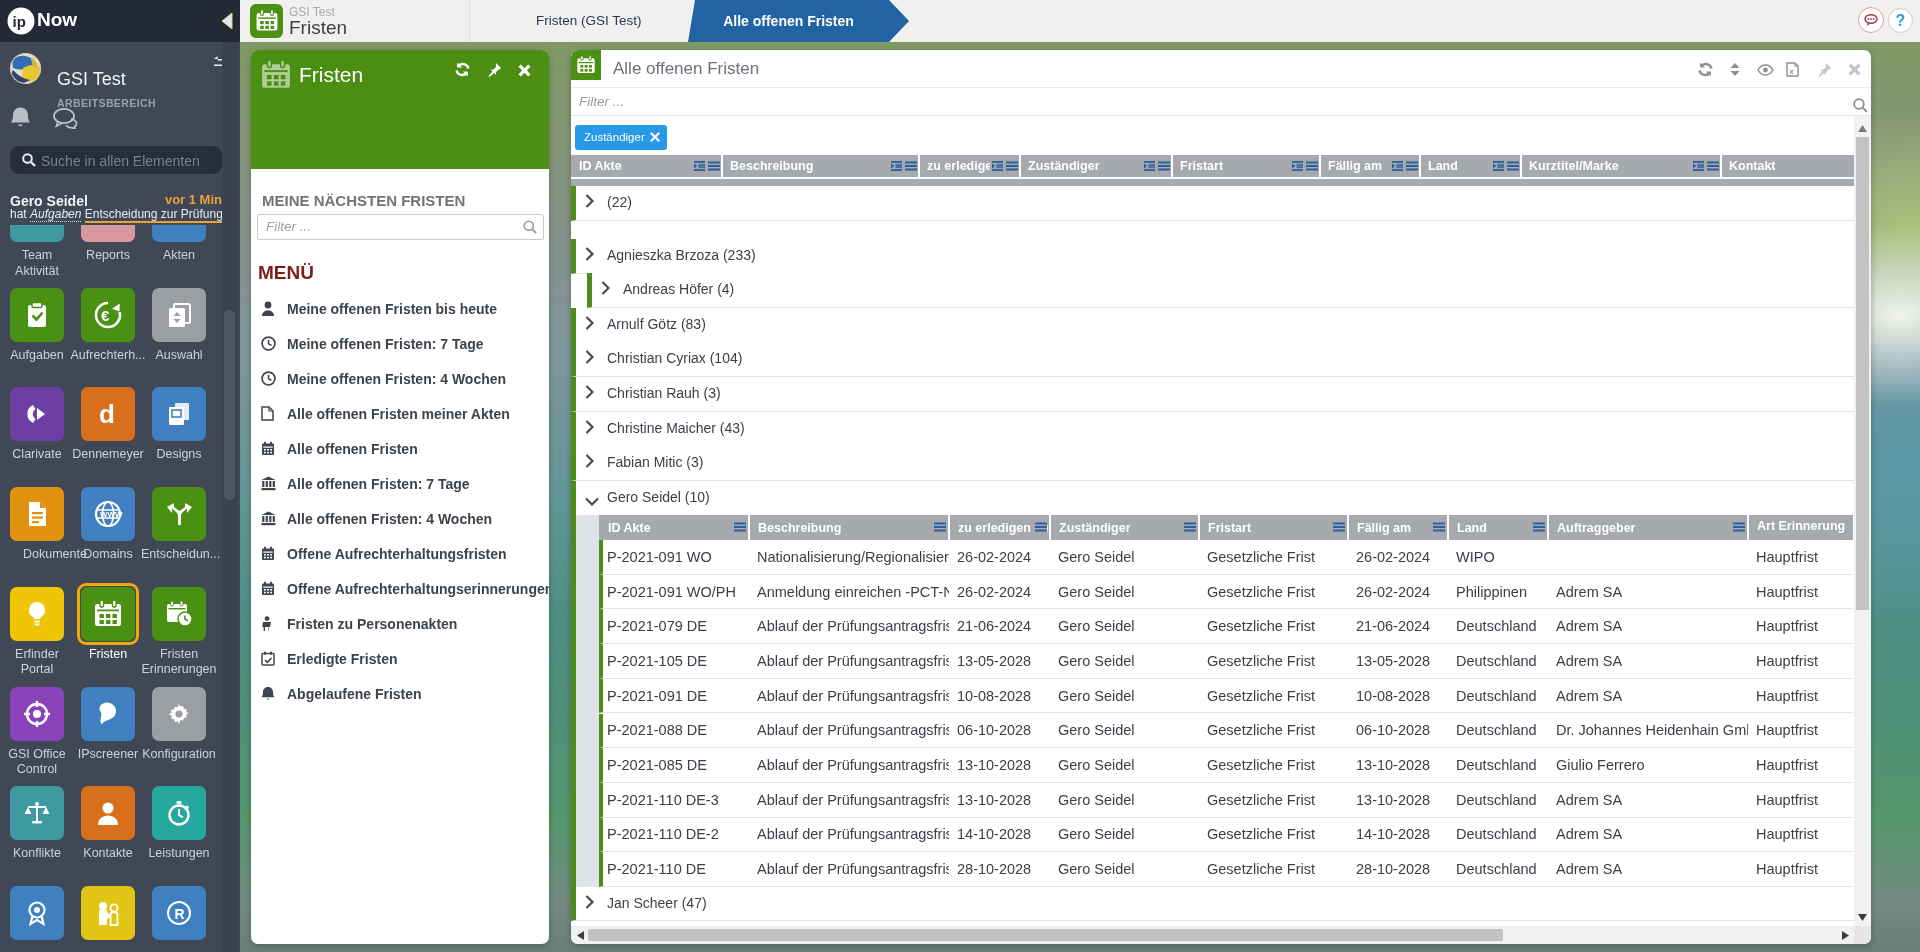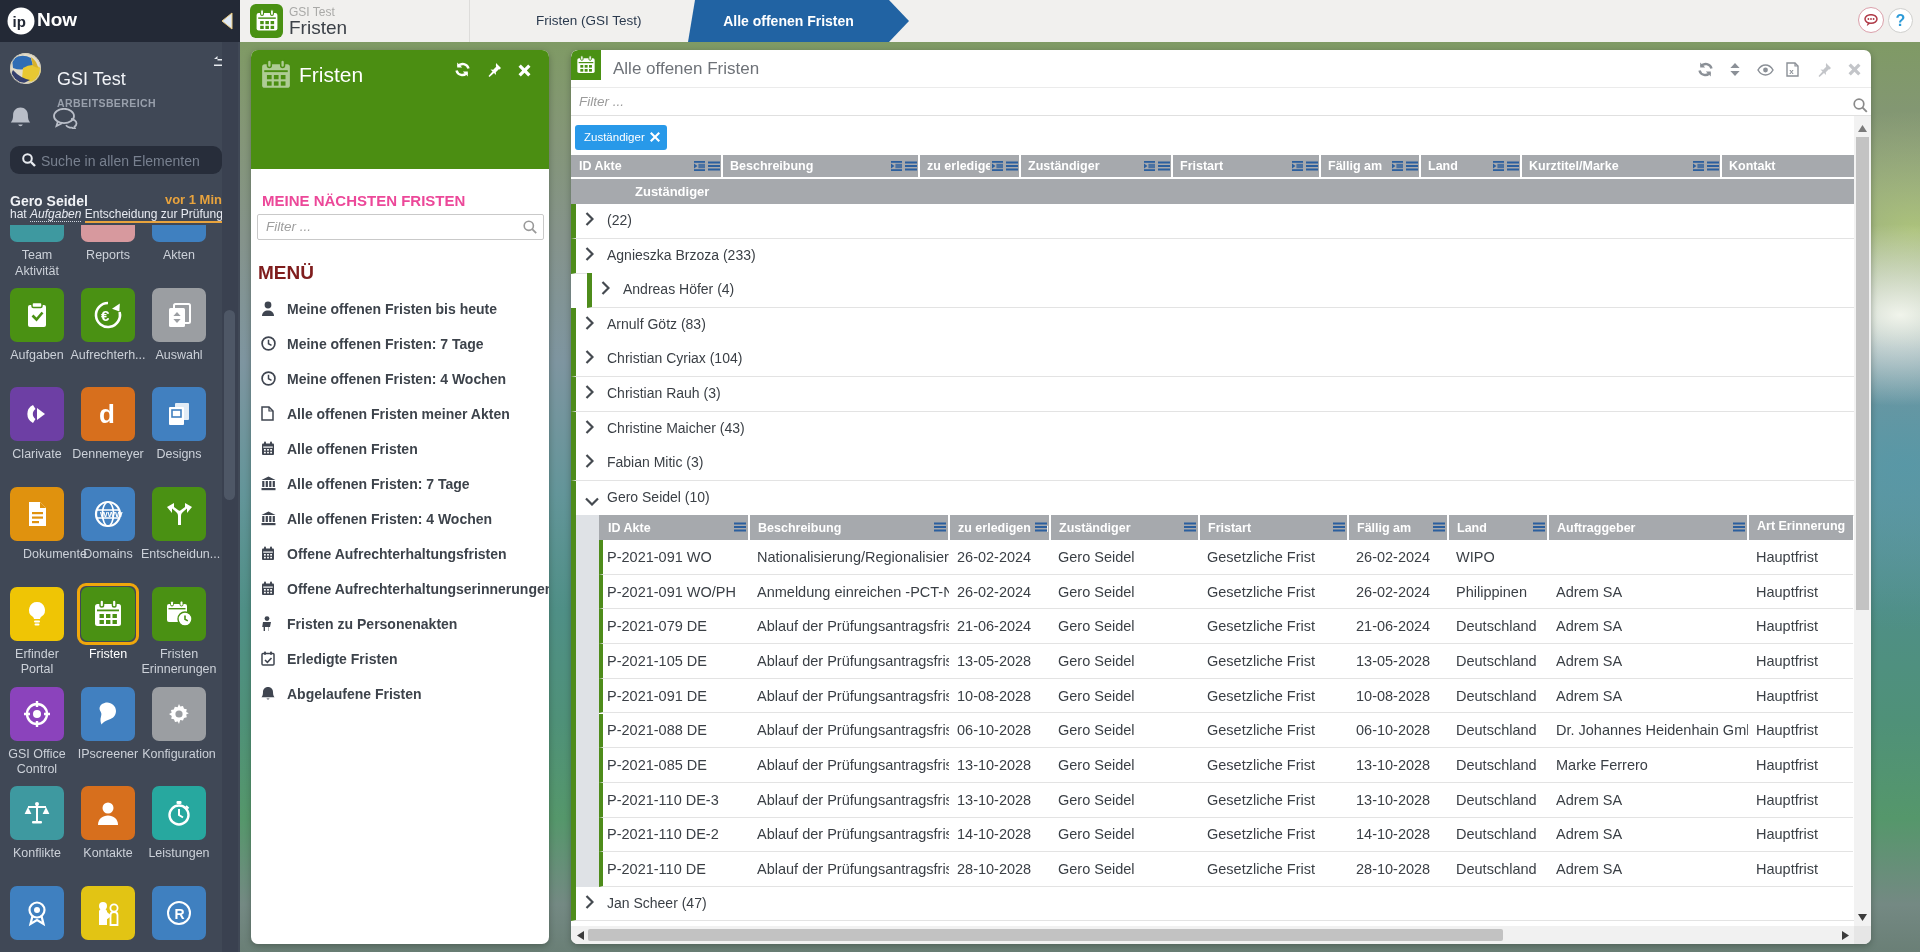--- a/index.html
+++ b/index.html
@@ -326,21 +326,21 @@
           <path d="M2.2 0.5v5h5z" fill="#ffffff"></path>
           <path d="M1.5 8.5A6 6 0 0 0 12 10.8" fill="none" stroke="#ffffff" stroke-width="2.4"></path>
           <path d="M12.8 14.5v-5h-5z" fill="#ffffff"></path>
         </svg></div>
       <div class="abs" style="left:236px;top:12px;"><svg width="15" height="15" viewBox="0 0 15 15">
           <path d="M9 1l5 5-1.5 1.5-0.7-0.3-3 3L9 13 7 11l-4.5 4-1-1L5.5 9.5 3.5 7.5l2.7 0.2 3-3-0.3-0.7z" fill="#ffffff"></path>
         </svg></div>
       <div class="abs" style="left:267px;top:13px;"><svg width="13" height="13" viewBox="0 0 13 13">
           <path d="M0.5 2.8L2.8 0.5 6.5 4.2 10.2 0.5 12.5 2.8 8.8 6.5 12.5 10.2 10.2 12.5 6.5 8.8 2.8 12.5 0.5 10.2 4.2 6.5z" fill="#ffffff"></path>
         </svg></div>
-      <div class="abs" style="left:11px;top:142px;color:#ec4899;font-size:15px;font-weight:bold;">MEINE NÄCHSTEN FRISTEN</div>
+      <div class="abs" style="left:11px;top:142px;color:#737373;font-size:15px;font-weight:bold;">MEINE NÄCHSTEN FRISTEN</div>
       <div class="abs" style="left:6px;top:164px;width:287px;height:26px;border:1px solid #c9c9c9;border-radius:2px;"></div>
       <div class="abs" style="left:15px;top:169px;color:#9e9e9e;font-size:13.5px;font-style:italic;">Filter ...</div>
       <svg class="abs" style="left:272px;top:170px" width="14" height="14">
         <circle cx="5.8" cy="5.8" r="4.6" fill="none" stroke="#999" stroke-width="1.6"></circle>
         <path d="M9.2 9.2l4 4" stroke="#999" stroke-width="1.8"></path>
       </svg>
       <div class="abs" style="left:7px;top:212px;color:#7f1d1d;font-size:19px;font-weight:bold;">MENÜ</div>
       <div class="mitem" style="top:241px;width:288px;overflow:hidden;">
         <span class="mic">
           <svg width="14" height="15" viewBox="0 0 14 15">
@@ -695,21 +695,21 @@
           <g fill="#2b5f9e">
             <rect x="0" y="0.5" width="12" height="2"></rect>
             <rect x="0" y="4" width="12" height="2"></rect>
             <rect x="0" y="7.5" width="12" height="2"></rect>
           </g>
         </svg>
       </div>
       <div class="hcell" style="left:1158px;top:105px;height:22px;width:122px;overflow:hidden;">Kontakt</div>
       <div class="abs" style="left:0;top:129px;width:1284px;height:25px;background:#a6a9ad;"></div>
       <div class="abs" style="left:64px;top:134px;color:#fff;font-size:13px;font-weight:bold;">Zuständiger</div>
-      <div class="grow" style="top:154.0px;">
+      <div class="grow" style="top:136px;">
         <span class="chev"><svg width="9" height="14" viewBox="0 0 9 14">
             <path d="M1.5 1l6 6-6 6" fill="none" stroke="#454a50" stroke-width="2.2"></path>
           </svg></span>
         <span class="gtx">(22)</span>
       </div>
       <div class="grow" style="top:188.6px;">
         <span class="chev"><svg width="9" height="14" viewBox="0 0 9 14">
             <path d="M1.5 1l6 6-6 6" fill="none" stroke="#454a50" stroke-width="2.2"></path>
           </svg></span>
         <span class="gtx">Agnieszka Brzoza (233)</span>
@@ -915,21 +915,21 @@
         <div class="icell" style="left:1153px;width:97px;">Hauptfrist</div>
       </div>
       <div class="irow" style="top:698.2000000000004px;">
         <div class="icell" style="left:4px;width:142px;">P-2021-085 DE</div>
         <div class="icell" style="left:154px;width:192px;">Ablauf der Prüfungsantragsfrist</div>
         <div class="icell" style="left:354px;width:93px;">13-10-2028</div>
         <div class="icell" style="left:455px;width:141px;">Gero Seidel</div>
         <div class="icell" style="left:604px;width:141px;">Gesetzliche Frist</div>
         <div class="icell" style="left:753px;width:92px;">13-10-2028</div>
         <div class="icell" style="left:853px;width:92px;">Deutschland</div>
-        <div class="icell" style="left:953px;width:192px;">Marke Ferrero</div>
+        <div class="icell" style="left:953px;width:192px;">Giulio Ferrero</div>
         <div class="icell" style="left:1153px;width:97px;">Hauptfrist</div>
       </div>
       <div class="irow" style="top:732.9000000000004px;">
         <div class="icell" style="left:4px;width:142px;">P-2021-110 DE-3</div>
         <div class="icell" style="left:154px;width:192px;">Ablauf der Prüfungsantragsfrist</div>
         <div class="icell" style="left:354px;width:93px;">13-10-2028</div>
         <div class="icell" style="left:455px;width:141px;">Gero Seidel</div>
         <div class="icell" style="left:604px;width:141px;">Gesetzliche Frist</div>
         <div class="icell" style="left:753px;width:92px;">13-10-2028</div>
         <div class="icell" style="left:853px;width:92px;">Deutschland</div>

